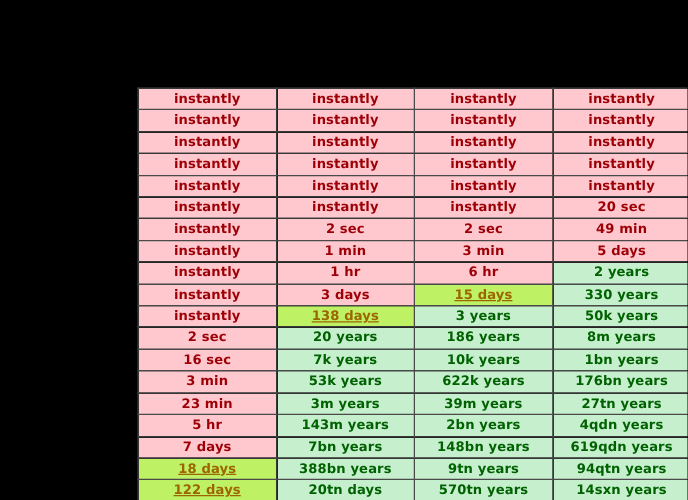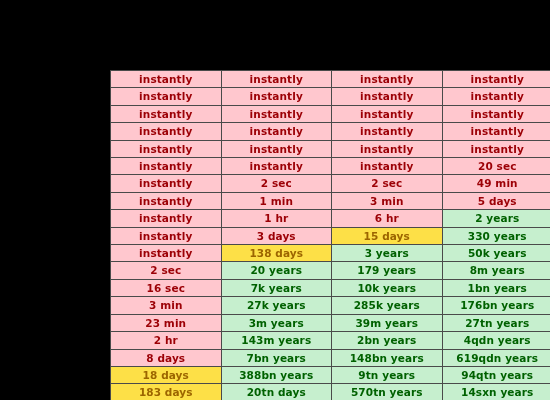--- a/index.html
+++ b/index.html
@@ -55,22 +55,23 @@
     letter-spacing: 0.1px;
   }
 
   
   td.sev-bad {
     background: #FFC7CE;
     color: #9C0006;
   }
   
   td.sev-neutral {
-    background: #fde047;
+    background: #bef264;
     color: #9C6500;
+    text-decoration: underline;
   }
   
   td.sev-good {
     background: #C6EFCE;
     color: #006100;
   }
 </style>
 </head>
 <body>
 
@@ -146,61 +147,61 @@
           </tr>
           <tr>
             <td class="sev-bad">instantly</td>
             <td class="sev-neutral">138 days</td>
             <td class="sev-good">3 years</td>
             <td class="sev-good">50k years</td>
           </tr>
           <tr>
             <td class="sev-bad">2 sec</td>
             <td class="sev-good">20 years</td>
-            <td class="sev-good">179 years</td>
+            <td class="sev-good">186 years</td>
             <td class="sev-good">8m years</td>
           </tr>
           <tr>
             <td class="sev-bad">16 sec</td>
             <td class="sev-good">7k years</td>
             <td class="sev-good">10k years</td>
             <td class="sev-good">1bn years</td>
           </tr>
           <tr>
             <td class="sev-bad">3 min</td>
-            <td class="sev-good">27k years</td>
-            <td class="sev-good">285k years</td>
+            <td class="sev-good">53k years</td>
+            <td class="sev-good">622k years</td>
             <td class="sev-good">176bn years</td>
           </tr>
           <tr>
             <td class="sev-bad">23 min</td>
             <td class="sev-good">3m years</td>
             <td class="sev-good">39m years</td>
             <td class="sev-good">27tn years</td>
           </tr>
           <tr>
-            <td class="sev-bad">2 hr</td>
+            <td class="sev-bad">5 hr</td>
             <td class="sev-good">143m years</td>
             <td class="sev-good">2bn years</td>
             <td class="sev-good">4qdn years</td>
           </tr>
           <tr>
-            <td class="sev-bad">8 days</td>
+            <td class="sev-bad">7 days</td>
             <td class="sev-good">7bn years</td>
             <td class="sev-good">148bn years</td>
             <td class="sev-good">619qdn years</td>
           </tr>
           <tr>
             <td class="sev-neutral">18 days</td>
             <td class="sev-good">388bn years</td>
             <td class="sev-good">9tn years</td>
             <td class="sev-good">94qtn years</td>
           </tr>
           <tr>
-            <td class="sev-neutral">183 days</td>
+            <td class="sev-neutral">122 days</td>
             <td class="sev-good">20tn days</td>
             <td class="sev-good">570tn years</td>
             <td class="sev-good">14sxn years</td>
           </tr>
         </tbody>
     </table>
   </div>
 </div>
 
 </body></html>

